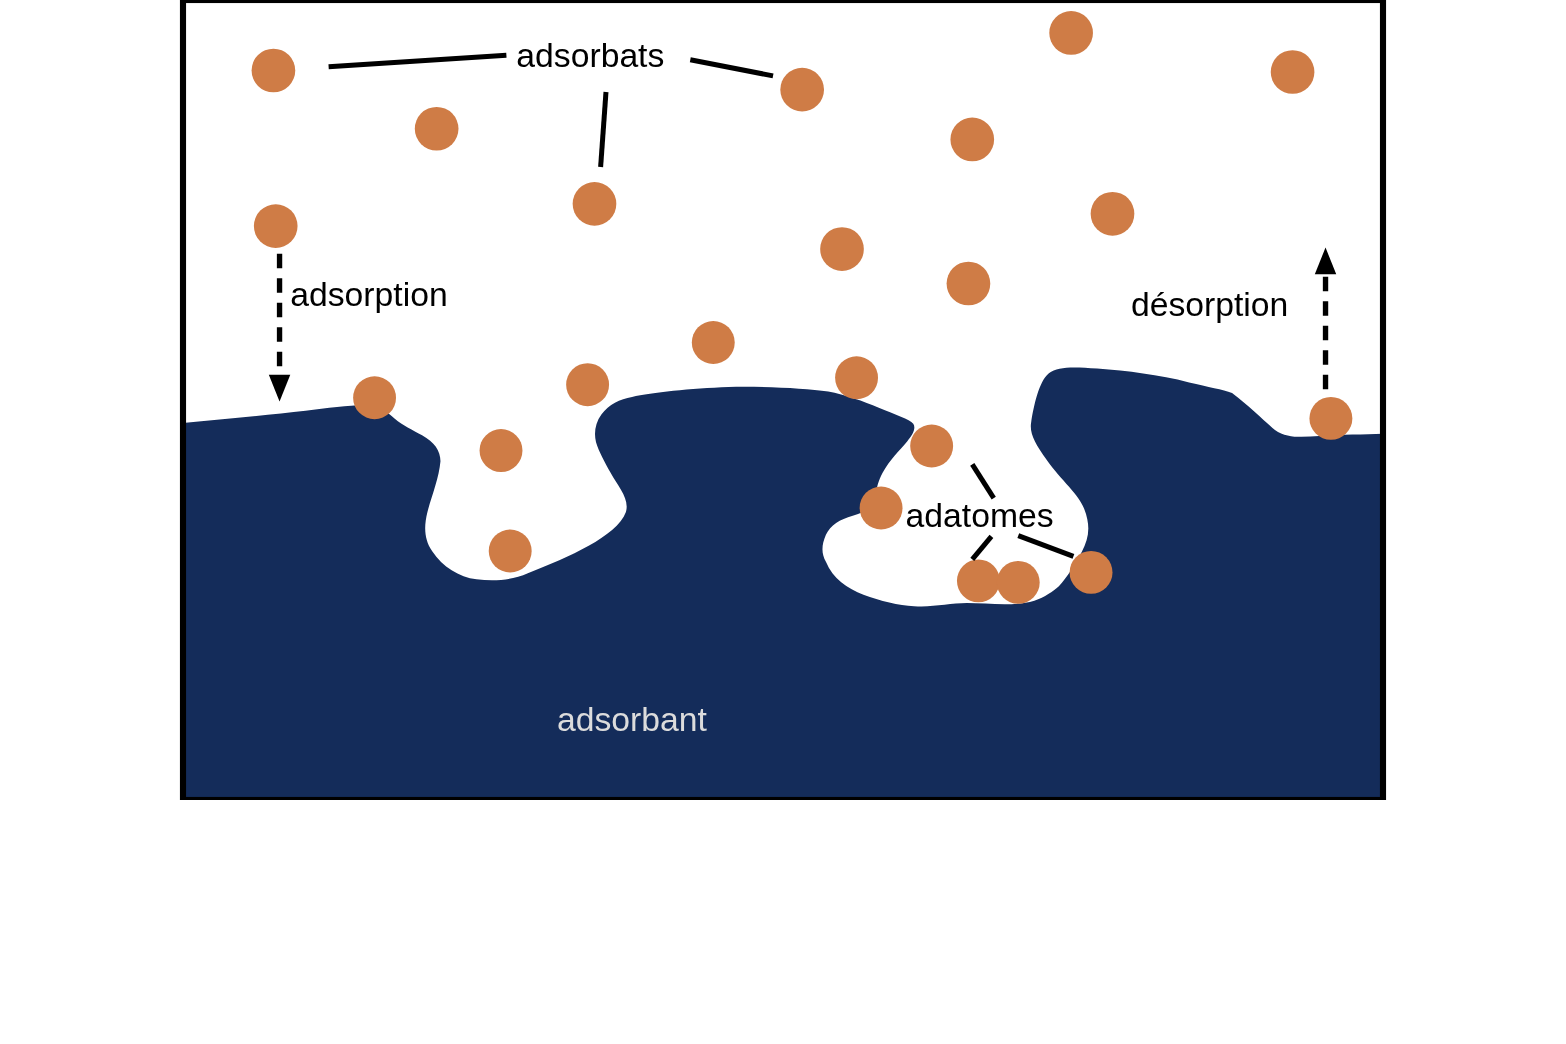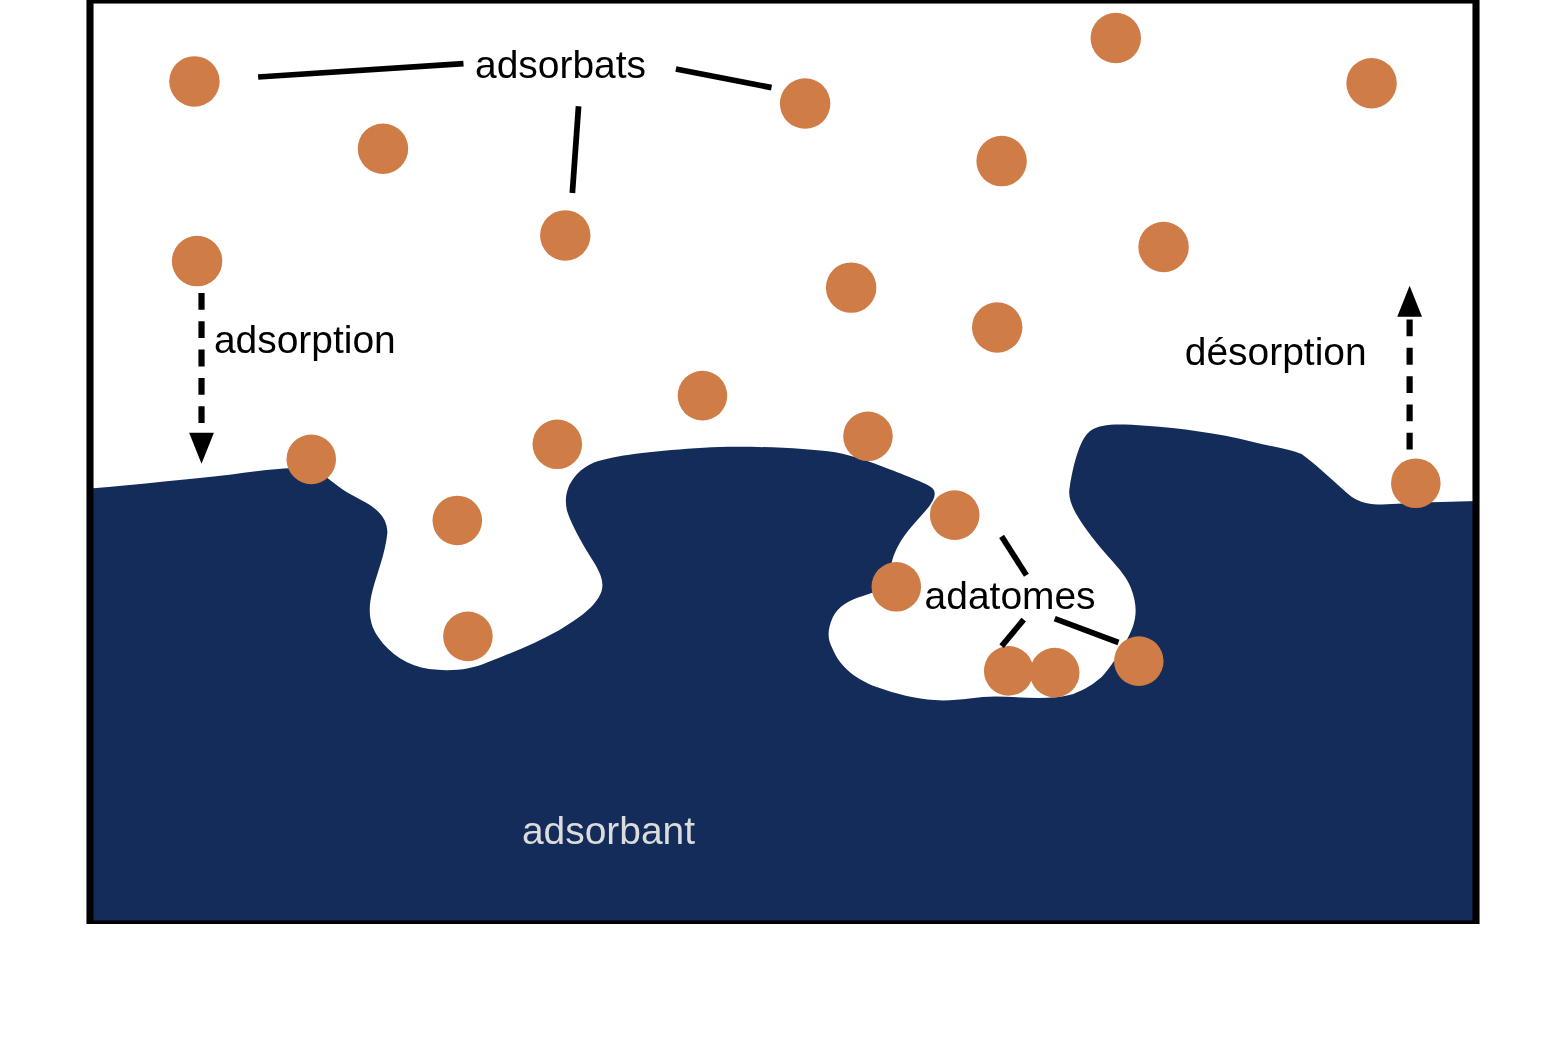--- a/index.html
+++ b/index.html
@@ -11,21 +11,21 @@
     --border: #000000;
   }
   * { margin: 0; padding: 0; box-sizing: border-box; }
   html, body {
     background: #ffffff;
     font-family: "Liberation Sans", sans-serif;
   }
   .canvas {
     position: relative;
     width: 1566px;
-    height: 924px;
+    height: 800px;
     background: var(--background);
     overflow: hidden;
   }
   svg { display: block; width: 100%; height: 100%; }
   .surface-region { fill: var(--surface); }
   .particle { fill: var(--particle); }
   .pointer-line {
     stroke: var(--annotation);
     stroke-width: 6.5;
     stroke-linecap: butt;

